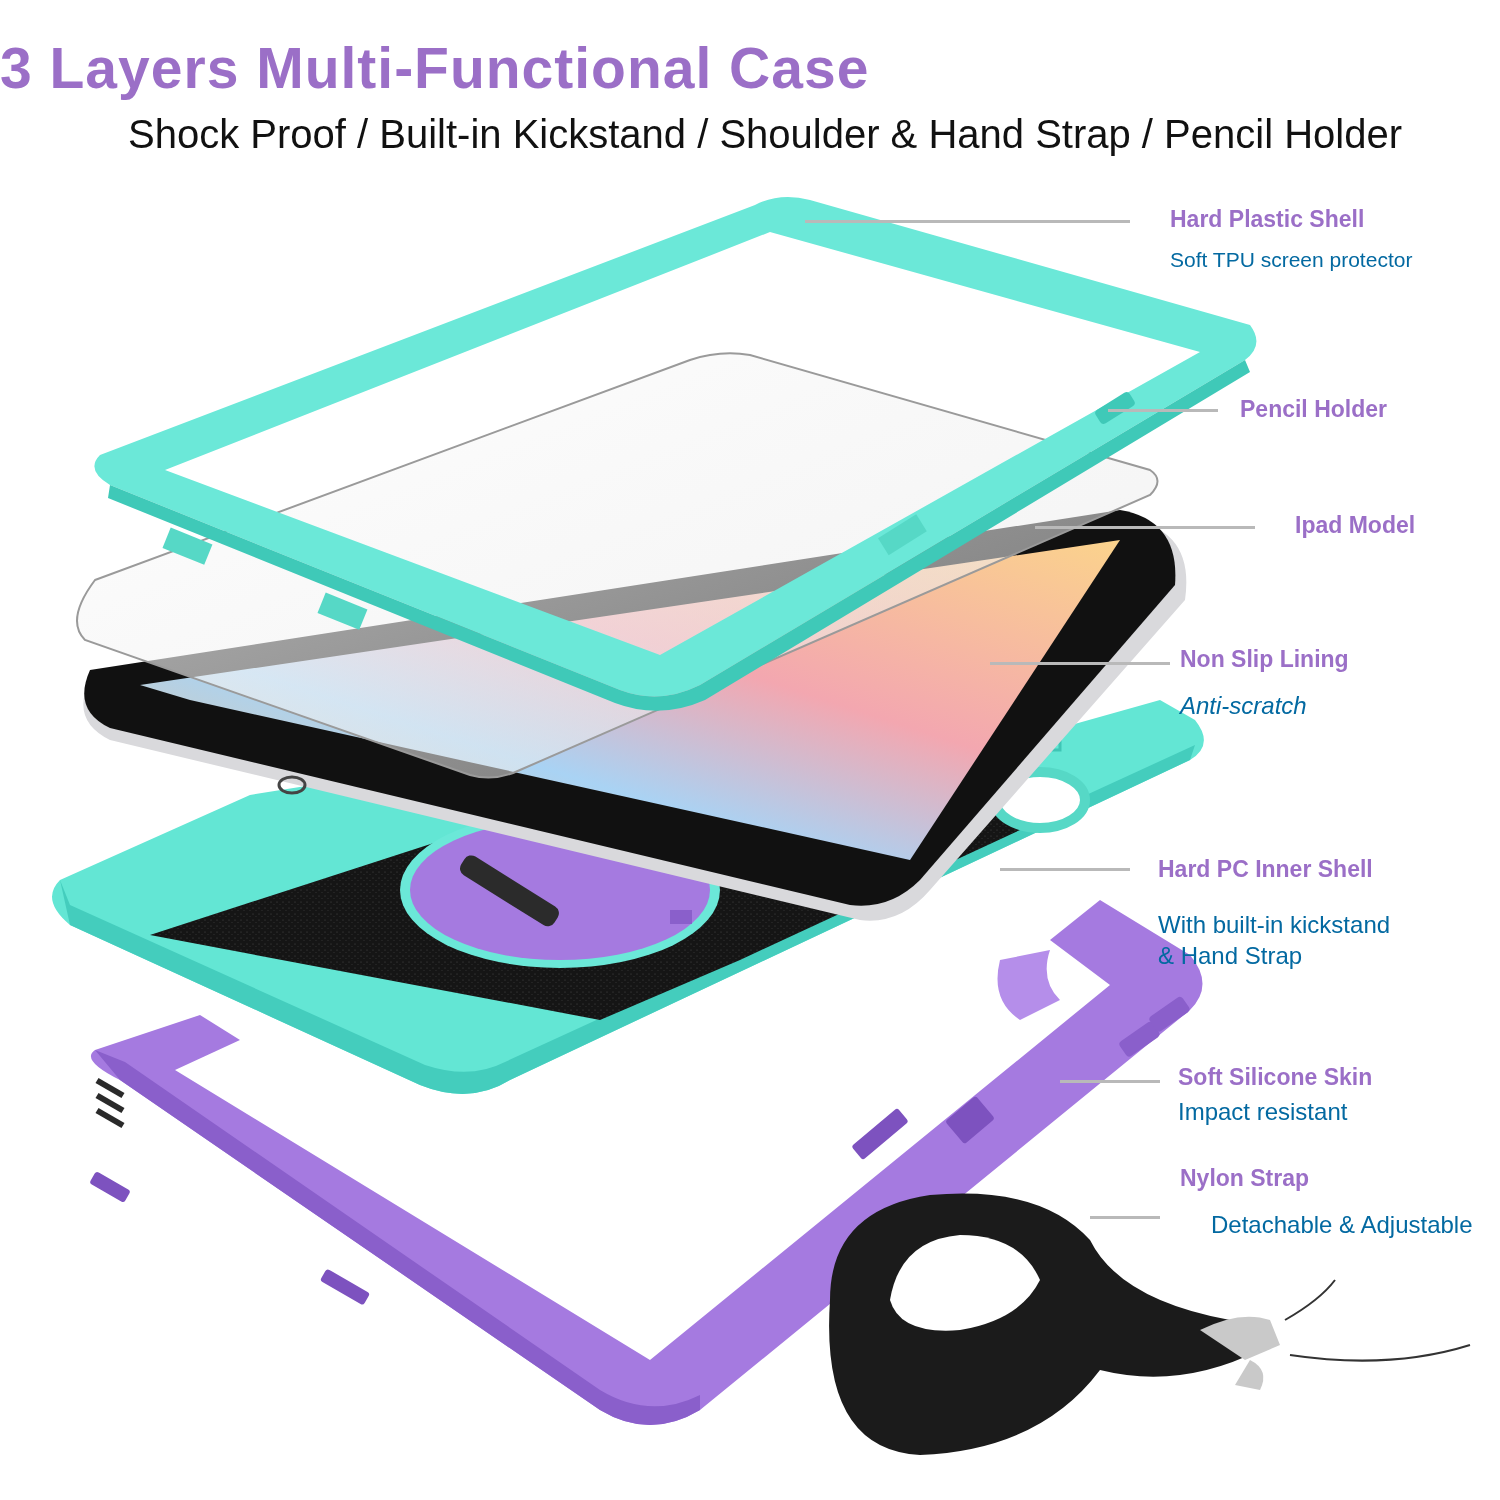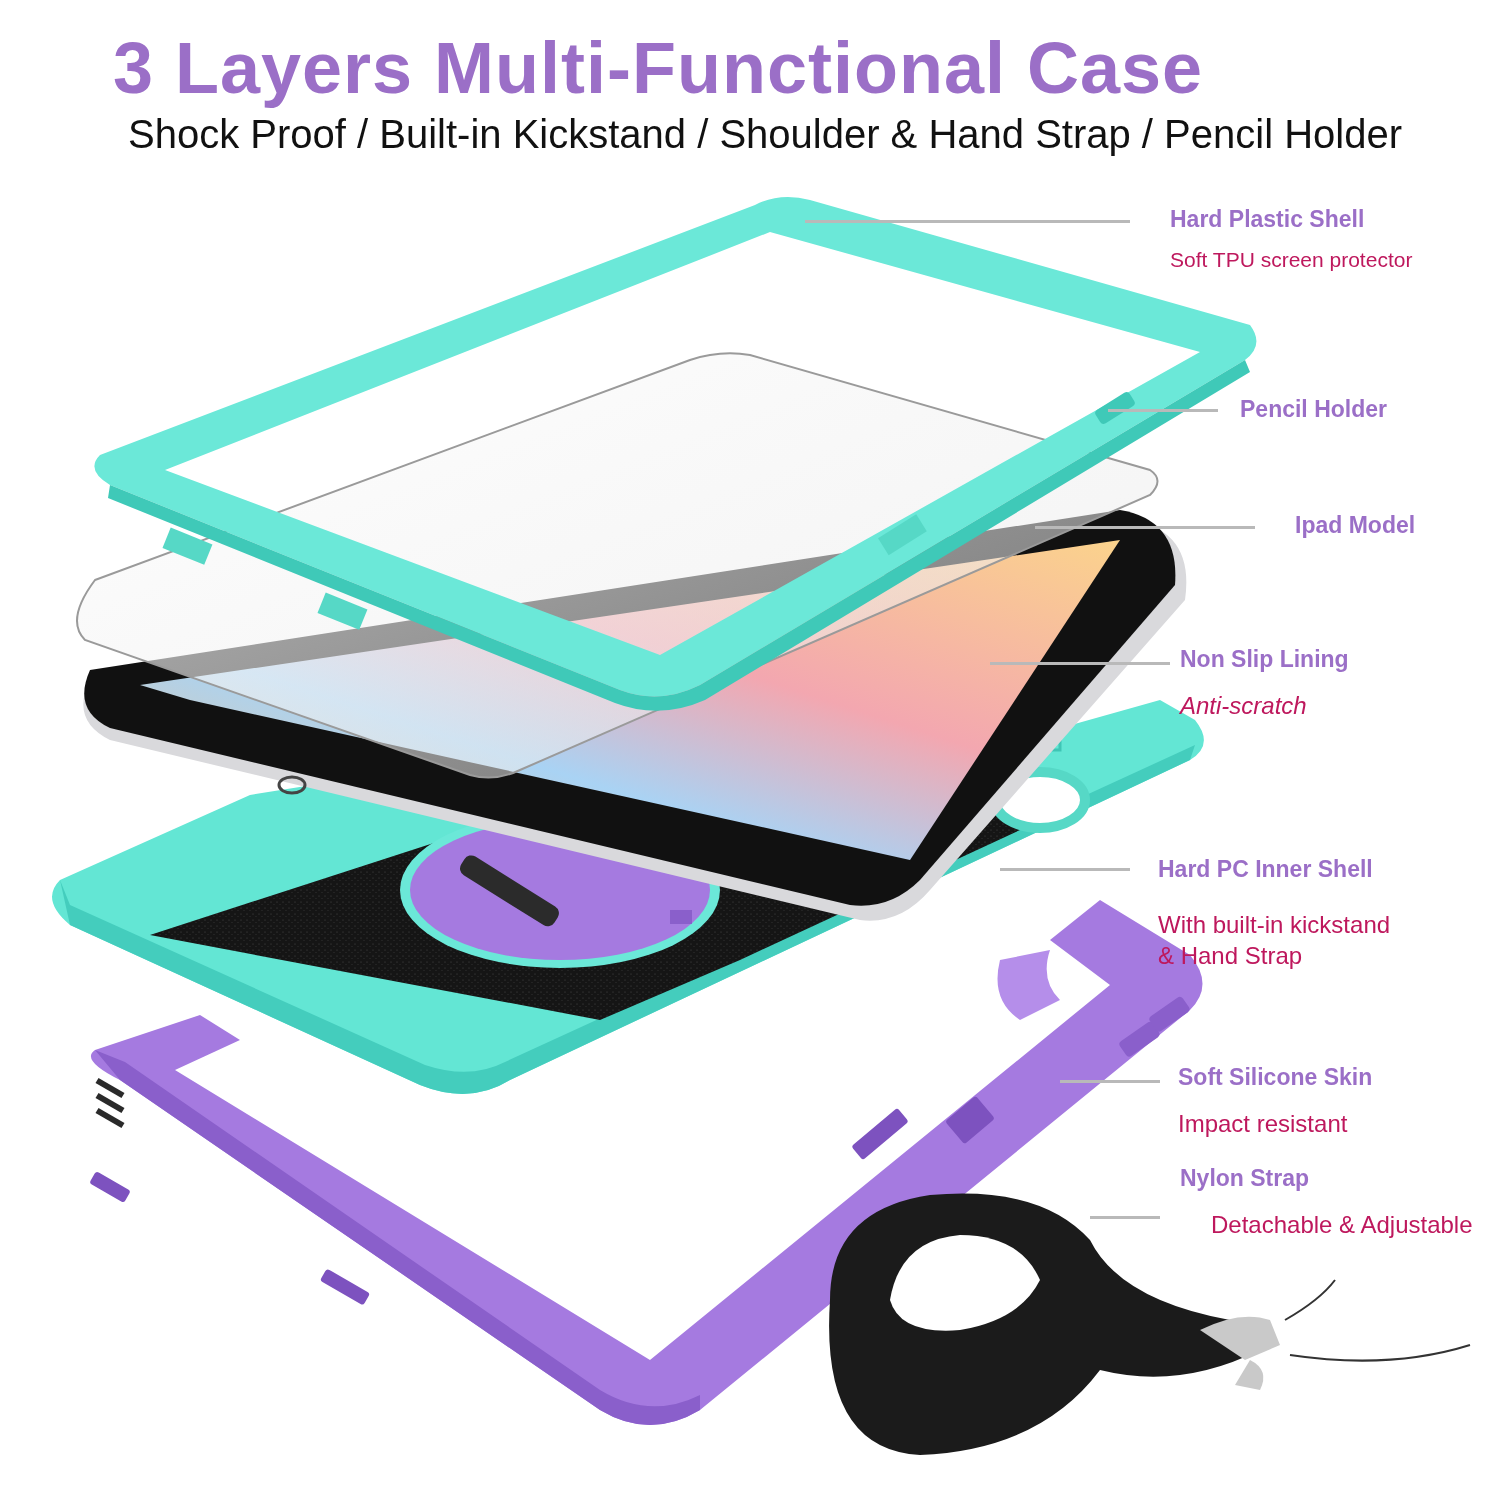--- a/index.html
+++ b/index.html
@@ -1,28 +1,28 @@
 <!DOCTYPE html>
 <html><head>
   <meta charset="utf-8">
   <style>
     html, body { margin: 0; padding: 0; background: #ffffff; }
     body { width: 1500px; height: 1500px; position: relative; overflow: hidden;
            font-family: "Liberation Sans", sans-serif; }
-    .title { position: absolute; left: 0; width: 1316px; top: 28px; text-align: center;
-             font-family: "Liberation Sans", sans-serif; font-weight: bold; font-size: 72px;
+    .title { position: absolute; left: 0; width: 1316px; top: 28px; 
+             font-family: "Liberation Sans", sans-serif; font-weight: bold; font-size: 57px;
              color: #9b6fc7; letter-spacing: 1px; line-height: 80px; }
     .subtitle { position: absolute; left: 0; width: 1530px; top: 110px; text-align: center;
                 font-family: "Liberation Sans", sans-serif; font-size: 40px; color: #111;
                 line-height: 48px; }
     .art { position: absolute; left: 0; top: 0; width: 1500px; height: 1500px; }
     .callout { position: absolute; }
     .callout .head { font-family: "Liberation Sans", sans-serif; font-weight: bold;
                      color: #9b6fc7; font-size: 23px; line-height: 38px; white-space: nowrap; }
-    .callout .desc { font-family: "Liberation Sans", sans-serif; color: #be185d;
+    .callout .desc { font-family: "Liberation Sans", sans-serif; color: #0369a1;
                      font-size: 24px; line-height: 31px; white-space: nowrap; }
     .leader { position: absolute; height: 3px; background: #b9b9b9; }
   </style>
 </head>
 <body>
 
 <div class="title">3 Layers Multi-Functional Case</div>
 <div class="subtitle">Shock Proof / Built-in Kickstand / Shoulder &amp; Hand Strap / Pencil Holder</div>
 
 <svg class="art" viewBox="0 0 1500 1500" xmlns="http://www.w3.org/2000/svg">
@@ -137,19 +137,19 @@
 </div>
 
 <div class="callout" style="left:1158px; top:850px;">
   <div class="head">Hard PC Inner Shell</div>
   <div class="desc" style="margin-top:21px;">With built-in kickstand</div>
   <div class="desc">&amp; Hand Strap</div>
 </div>
 
 <div class="callout" style="left:1178px; top:1058px;">
   <div class="head">Soft Silicone Skin</div>
-  <div class="desc" style="margin-top:12px;">Impact resistant</div>
+  <div class="desc" style="">Impact resistant</div>
 </div>
 
 <div class="callout" style="left:1180px; top:1159px;">
   <div class="head">Nylon Strap</div>
   <div class="desc" style="margin-top:12px;margin-left:31px;">Detachable &amp; Adjustable</div>
 </div>
 
 </body></html>

